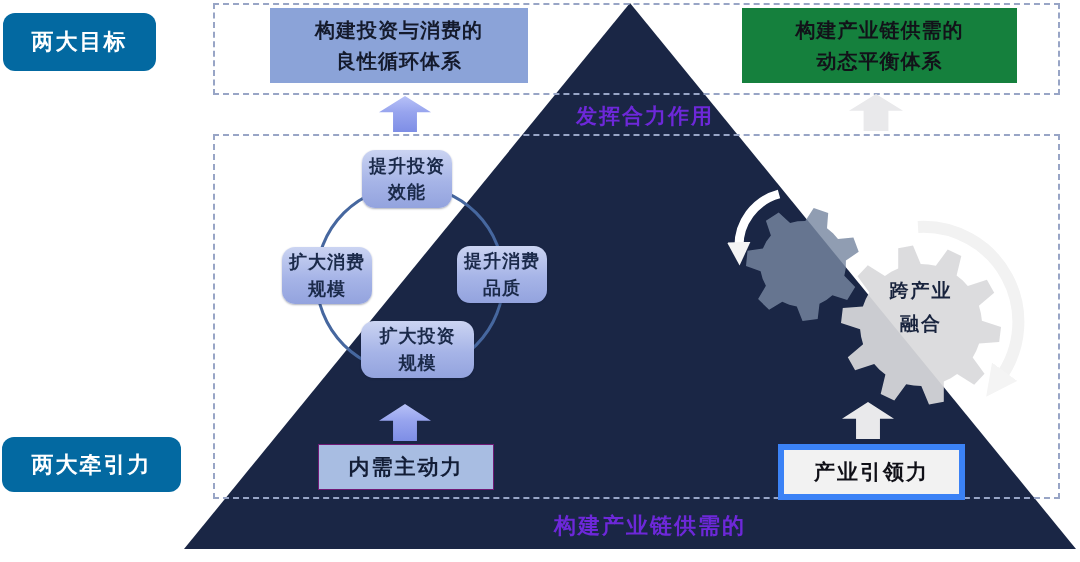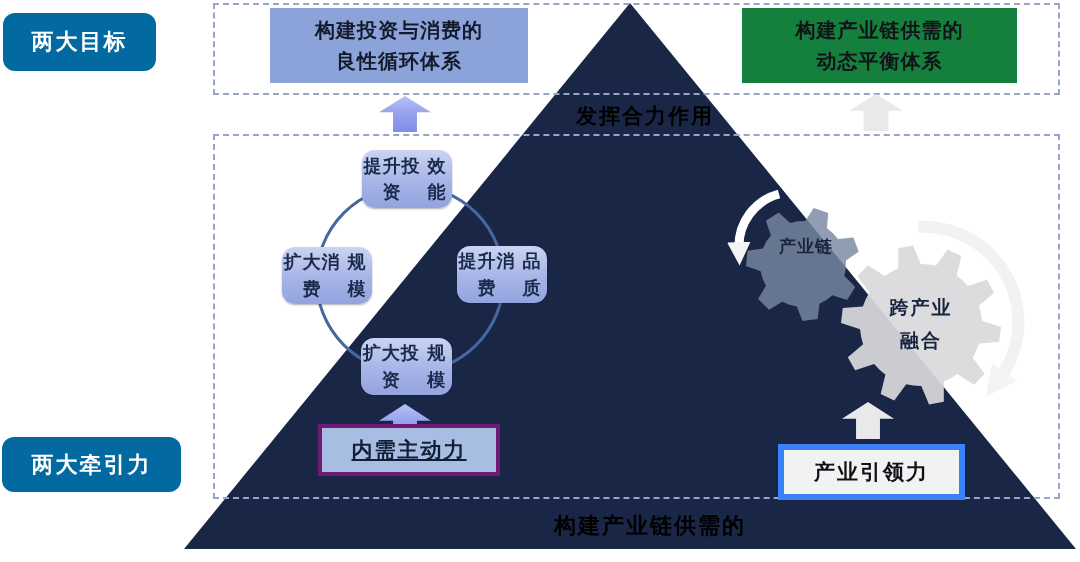--- a/index.html
+++ b/index.html
@@ -55,58 +55,58 @@
     z-index:4;
   }
   .arrow-blue{background:linear-gradient(180deg,#b7c1f7 0%,#97a4ee 45%,#7e8ee6 100%);}
   .arrow-white{background:#e9e9eb;}
   #arrow-goal-left{left:379px;top:96px;width:52px;height:36px;}
   #arrow-goal-right{left:849px;top:94px;width:54px;height:37px;}
   #arrow-force-left{left:379px;top:404px;width:52px;height:37px;}
   #arrow-force-right{left:842px;top:402px;width:52px;height:37px;}
   
   .pyr-text{
-    z-index:4;color:#000000;font-weight:bold;text-align:center;letter-spacing:2px;
+    z-index:4;color:#6d28d9;font-weight:bold;text-align:center;letter-spacing:2px;
   }
   #synergy-text{left:555px;top:102px;width:180px;font-size:21px;}
   #base-text{left:535px;top:511px;width:230px;font-size:22px;}
   
   #cycle-ring{
     left:315px;top:184px;width:184px;height:184px;
     border:3px solid #46679f;border-radius:50%;
     z-index:3;
   }
   .cycle-box{
     background:linear-gradient(180deg,#cbd4f2 0%,#a6b4e7 55%,#93a3de 100%);
     border-radius:13px;
     z-index:4;
-    display:flex;flex-direction:row;align-items:center;justify-content:center;
+    display:flex;flex-direction:column;align-items:center;justify-content:center;
     font-weight:bold;font-size:18px;line-height:1.45;letter-spacing:1px;
     color:#1b2a4a;text-align:center;
     box-shadow:0 1px 2px rgba(20,30,60,.35);
   }
   #cycle-top{left:362px;top:150px;width:90px;height:58px;}
   #cycle-left{left:263px;top:247px;width:90px;height:57px;margin-left:19px;}
   #cycle-right{left:457px;top:246px;width:90px;height:57px;}
-  #cycle-bottom{left:361px;top:338px;width:91px;height:57px;}
+  #cycle-bottom{left:361px;top:321px;width:113px;height:57px;}
   
   .force-box{
     z-index:5;
     display:flex;align-items:center;justify-content:center;
     font-weight:bold;font-size:21px;letter-spacing:2px;
   }
-  #force-domestic{left:318px;top:424px;width:174px;height:44px;background:#a8bde2;color:#121d36;border:4px solid #701a75;text-decoration:underline;}
+  #force-domestic{left:318px;top:444px;width:174px;height:44px;background:#a8bde2;color:#121d36;border:1px solid #701a75;}
   #force-industry{left:778px;top:444px;width:175px;height:44px;background:#f2f2f2;color:#101017;border:6px solid #3b82f6;}
   
   #gear-svg{left:0;top:0;width:1080px;height:562px;z-index:3;pointer-events:none;}
   .gear-label{
     z-index:4;text-align:center;font-weight:bold;color:#18233d;
   }
   #gear-label-small{left:753px;top:233px;width:106px;font-size:17px;line-height:28px;letter-spacing:1px;}
-  #gear-label-large{left:859px;top:291px;width:124px;font-size:19px;line-height:33px;letter-spacing:2px;}
+  #gear-label-large{left:859px;top:274px;width:124px;font-size:19px;line-height:33px;letter-spacing:2px;}
 </style>
 </head>
 <body>
 
 <div id="stage">
 
   <div class="abs" id="pyramid"></div>
 
   <div class="abs dashed-frame" id="frame-goals"></div>
   <div class="abs dashed-frame" id="frame-paths"></div>
@@ -157,21 +157,20 @@
   <div class="abs cycle-box" id="cycle-right">
     <span>提升消费</span>
     <span>品质</span>
   </div>
   <div class="abs cycle-box" id="cycle-bottom">
     <span>扩大投资</span>
     <span>规模</span>
   </div>
 
   <div class="abs gear-label" id="gear-label-small">
-    <div>产业链</div>
   </div>
   <div class="abs gear-label" id="gear-label-large">
     <div>跨产业</div>
     <div>融合</div>
   </div>
 
   <div class="abs force-box" id="force-domestic">内需主动力</div>
   <div class="abs force-box" id="force-industry">产业引领力</div>
 
 </div>

